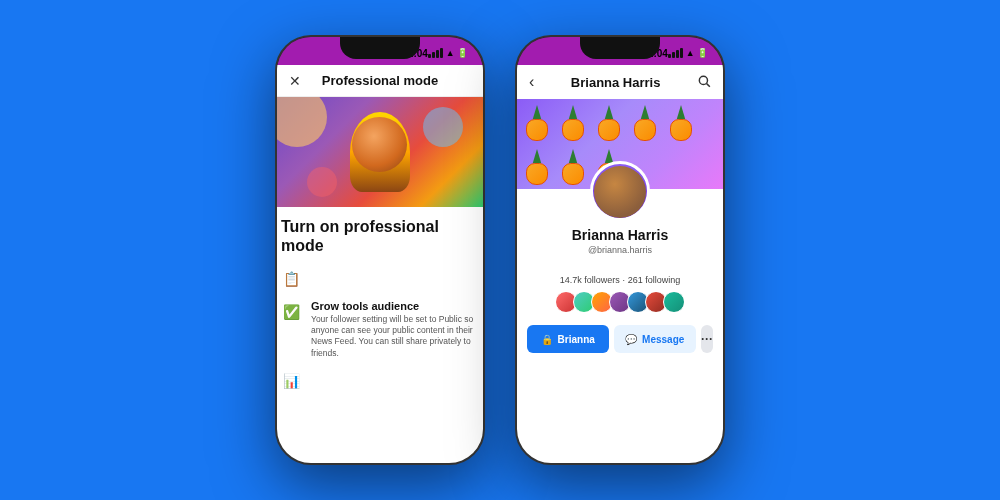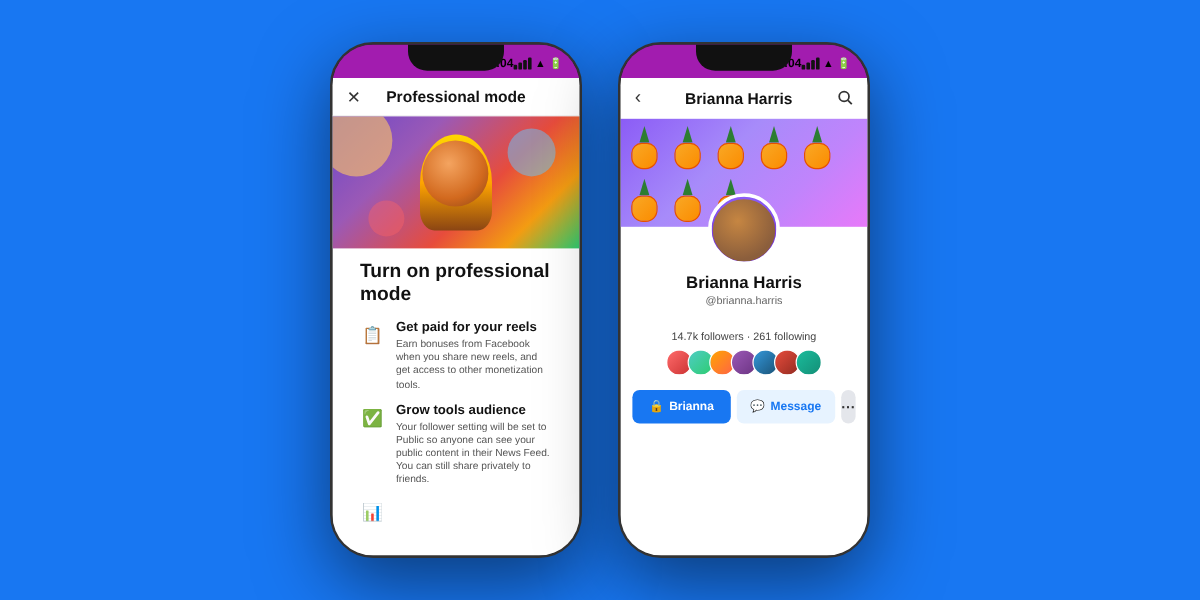--- a/index.html
+++ b/index.html
@@ -136,21 +136,21 @@
       width: 55px;
       height: 55px;
       background: radial-gradient(circle at 40% 35%, #F4A460 0%, #D2691E 60%, #8B4513 100%);
       border-radius: 50%;
       position: absolute;
       top: 5px;
       left: 2px;
     }
 
     .phone1-content {
-      padding: 10px 23px;
+      padding: 10px 4px;
       overflow: hidden;
       flex: 1;
     }
 
     .phone1-main-title {
       font-size: 16px;
       font-weight: 700;
       color: #111;
       margin-bottom: 12px;
       line-height: 1.2;
@@ -390,24 +390,20 @@
         <div class="hero-circle-3 hero-decoration"></div>
         <div class="hero-person">
           <div class="hero-person-inner"></div>
         </div>
       </div>
       <div class="phone1-content">
         <div class="phone1-main-title">Turn on professional mode</div>
 
         <div class="feature-item">
           <div class="feature-icon">📋</div>
-          <div class="feature-text-block">
-            <div class="feature-title">Get paid for your reels</div>
-            <div class="feature-desc">Earn bonuses from Facebook when you share new reels, and get access to other monetization tools.</div>
-          </div>
         </div>
 
         <div class="feature-item">
           <div class="feature-icon">✅</div>
           <div class="feature-text-block">
             <div class="feature-title">Grow tools audience</div>
             <div class="feature-desc">Your follower setting will be set to Public so anyone can see your public content in their News Feed. You can still share privately to friends.</div>
           </div>
         </div>
 

